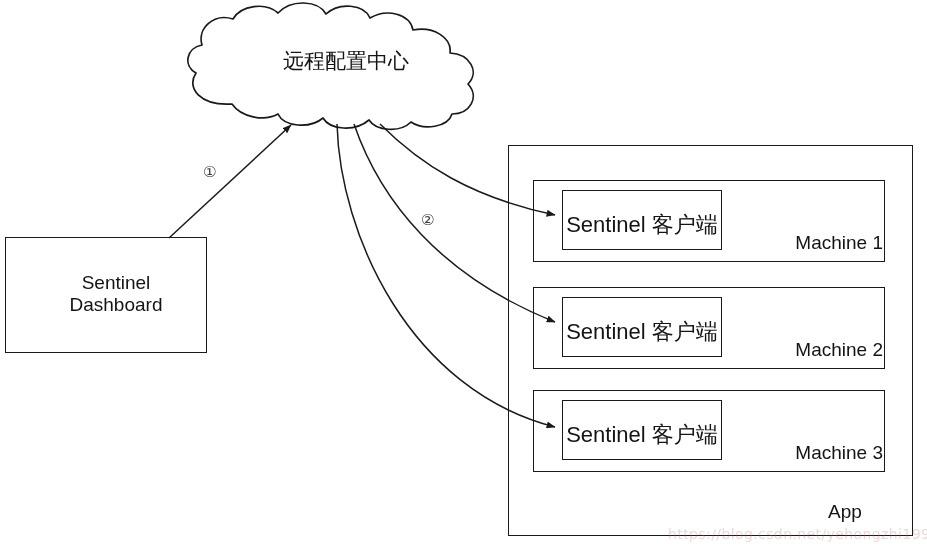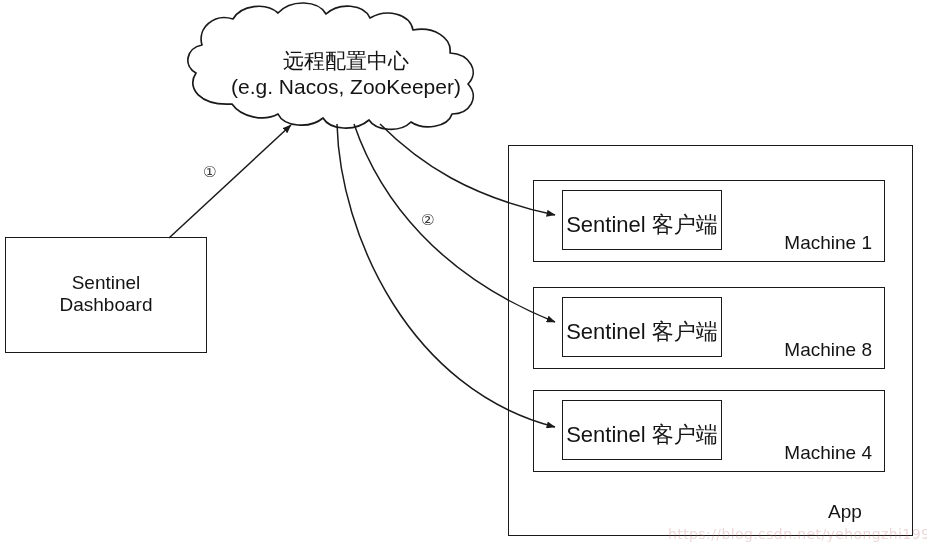--- a/index.html
+++ b/index.html
@@ -42,20 +42,21 @@
     top: 237px;
     width: 202px;
     height: 116px;
   }
   #dashboard-label {
     left: 5px;
     top: 272px;
     width: 202px;
     text-align: center;
     font-size: 19px;
+    padding-left: 10px;
   }
   #app-box {
     left: 508px;
     top: 145px;
     width: 405px;
     height: 391px;
   }
   #app-label {
     left: 828px;
     top: 501px;
@@ -92,21 +93,21 @@
   }
   #client-label-1 { top: 210px; }
   #client-label-2 { top: 317px; }
   #client-label-3 { top: 420px; }
 
   .machine-label {
     position: absolute;
     width: 352px;
     left: 533px;
     text-align: right;
-    padding-right: 13px;
+    padding-right: 2px;
     box-sizing: border-box;
     font-size: 19px;
     color: #141414;
     white-space: nowrap;
   }
   #machine-label-1 { top: 232px; }
   #machine-label-2 { top: 339px; }
   #machine-label-3 { top: 442px; }
 
   .cloud-text {
@@ -182,21 +183,20 @@
     <line x1="169" y1="238" x2="291" y2="125" stroke="#1a1a1a" stroke-width="1.5" marker-end="url(#arrowhead)"></line>
 
     <path d="M 380 124 C 420 164, 470 197, 555 215" fill="none" stroke="#1a1a1a" stroke-width="1.5" marker-end="url(#arrowhead)"></path>
 
     <path d="M 354 124 C 380 200, 440 276, 555 322" fill="none" stroke="#1a1a1a" stroke-width="1.5" marker-end="url(#arrowhead)"></path>
 
     <path d="M 337 124 C 340 235, 410 390, 555 427" fill="none" stroke="#1a1a1a" stroke-width="1.5" marker-end="url(#arrowhead)"></path>
   </svg>
 
   <div class="cloud-text" id="cloud-text-line1">远程配置中心</div>
-  <div class="cloud-text" id="cloud-text-line2">(e.g. Nacos, ZooKeeper)</div>
 
   <div class="box" id="dashboard-box"></div>
   <div class="box-label" id="dashboard-label">
     <span>Sentinel</span><br>
     <span>Dashboard</span>
   </div>
 
   <div class="step-label" id="step-label-1">①</div>
   <div class="step-label" id="step-label-2">②</div>
 
@@ -204,22 +204,22 @@
   <div class="box-label" id="app-label">App</div>
 
   <div class="box machine-box" id="machine-box-1"></div>
   <div class="box client-box" id="client-box-1"></div>
   <div class="client-label" id="client-label-1">Sentinel 客户端</div>
   <div class="machine-label" id="machine-label-1">Machine 1</div>
 
   <div class="box machine-box" id="machine-box-2"></div>
   <div class="box client-box" id="client-box-2"></div>
   <div class="client-label" id="client-label-2">Sentinel 客户端</div>
-  <div class="machine-label" id="machine-label-2">Machine 8</div>
+  <div class="machine-label" id="machine-label-2">Machine 2</div>
 
   <div class="box machine-box" id="machine-box-3"></div>
   <div class="box client-box" id="client-box-3"></div>
   <div class="client-label" id="client-label-3">Sentinel 客户端</div>
-  <div class="machine-label" id="machine-label-3">Machine 4</div>
+  <div class="machine-label" id="machine-label-3">Machine 3</div>
 
   <div id="watermark-url">https://blog.csdn.net/yehongzhi1994</div>
 
 </div>
 
 </body></html>

